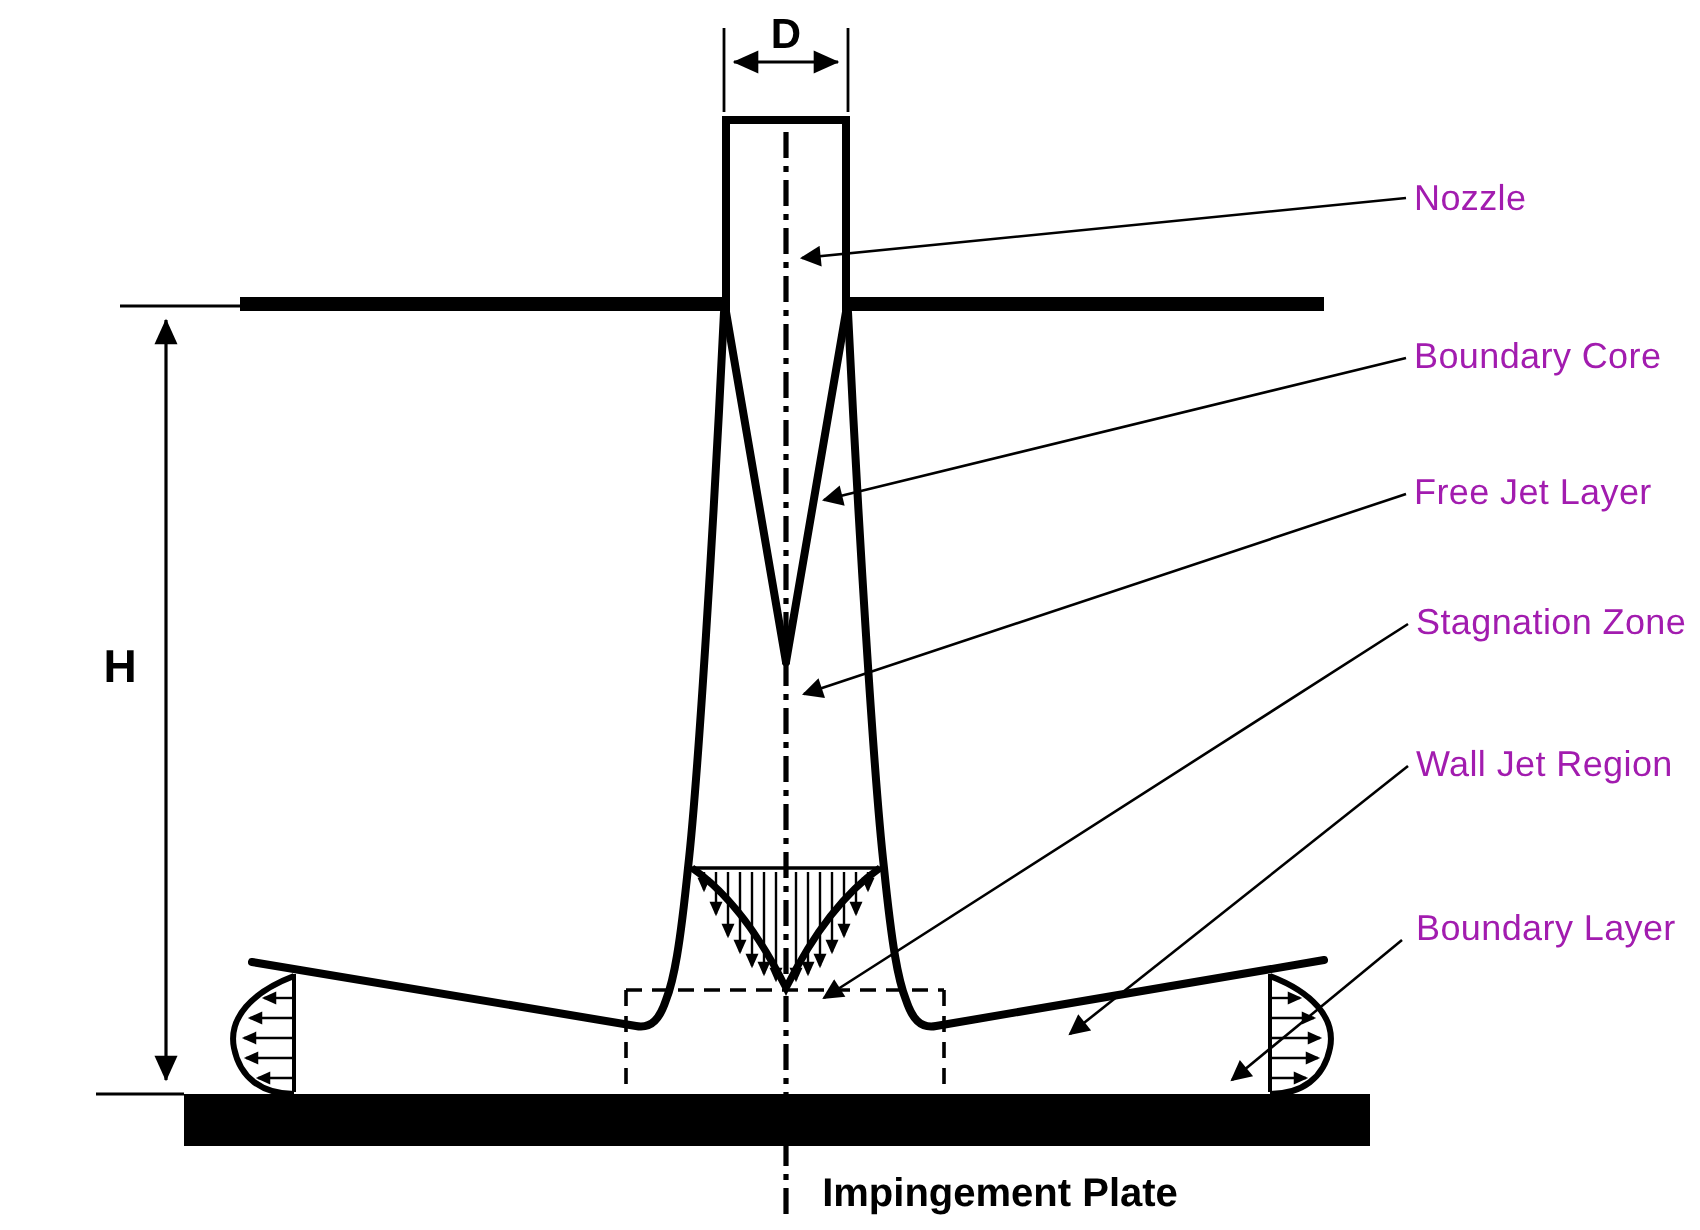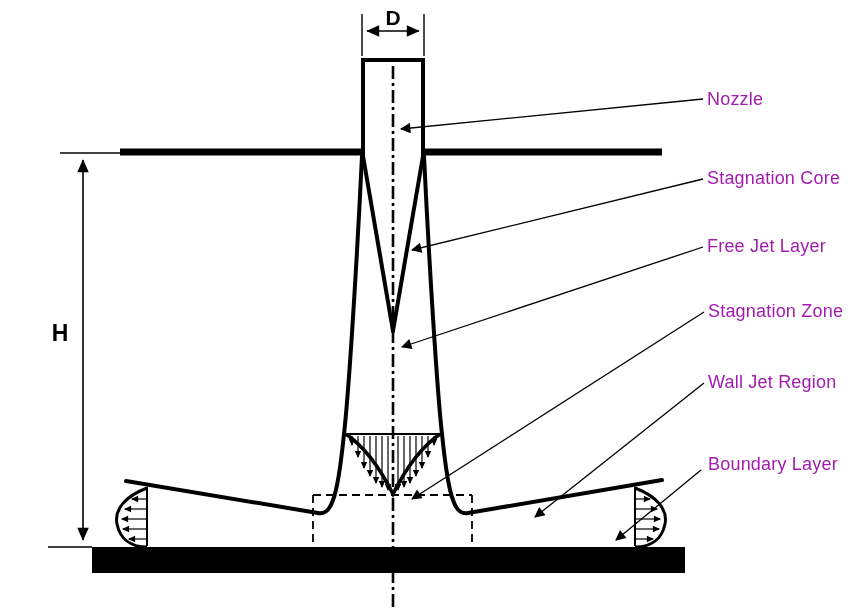--- a/index.html
+++ b/index.html
@@ -143,19 +143,20 @@
       <line x1="704" y1="312" x2="412" y2="499" marker-end="url(#mArr)"></line>
       <line x1="704" y1="383" x2="535" y2="517" marker-end="url(#mArr)"></line>
       <line x1="701" y1="470" x2="616" y2="540" marker-end="url(#mArr)"></line>
     </g>
   </svg>
 
   <div class="dim" id="d-label">D</div>
   <div class="dim" id="h-label">H</div>
 
   <div class="lbl" id="callout-nozzle">Nozzle</div>
-  <div class="lbl" id="callout-potential-core">Stagnation Core</div>
+  <div class="lbl" id="callout-potential-core">Boundary Core</div>
   <div class="lbl" id="callout-free-jet">Free Jet Layer</div>
   <div class="lbl" id="callout-stagnation">Stagnation Zone</div>
   <div class="lbl" id="callout-wall-jet">Wall Jet Region</div>
   <div class="lbl" id="callout-boundary">Boundary Layer</div>
 
+  <div id="plate-label">Impingement Plate</div>
 </div>
 
 </body></html>

